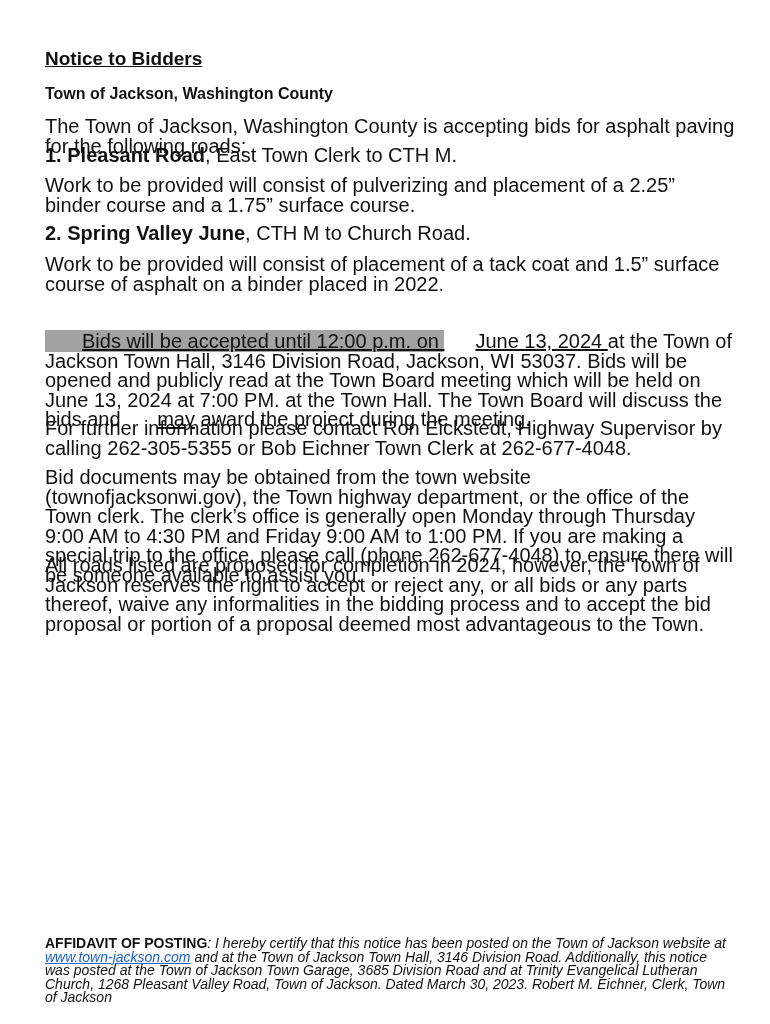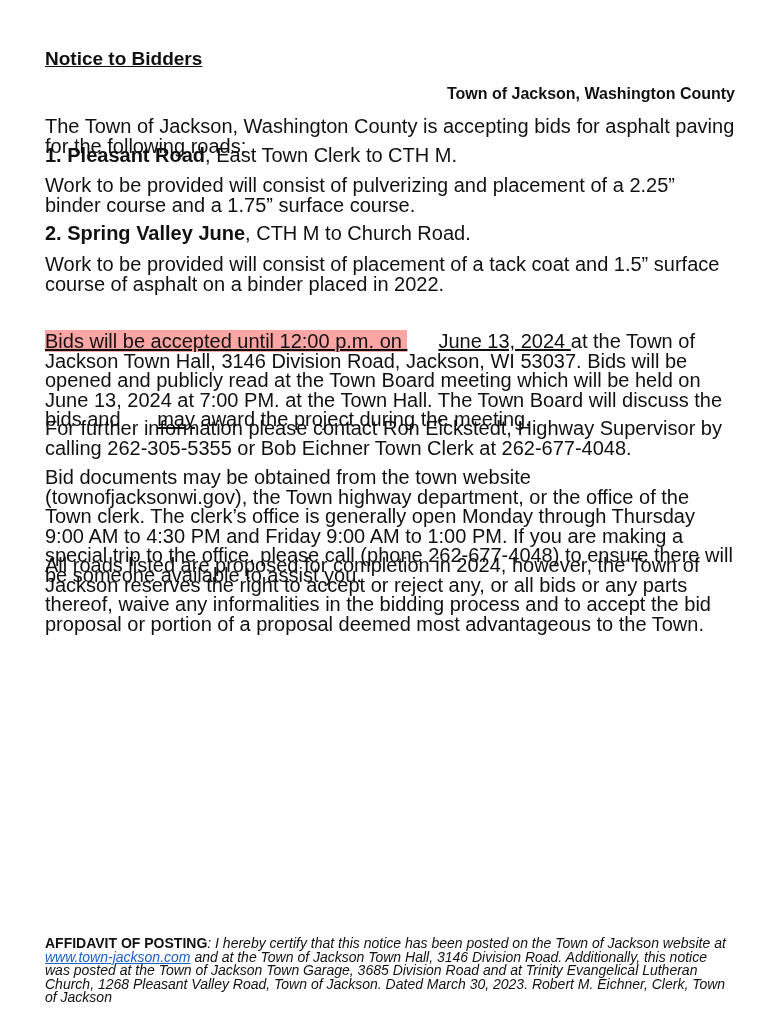--- a/index.html
+++ b/index.html
@@ -2,24 +2,24 @@
 <html><head>
 <meta charset="utf-8">
 <style>
   html, body { margin:0; padding:0; background:#ffffff; }
   body { width:770px; height:1024px; position:relative; overflow:hidden;
          font-family:"Liberation Sans", sans-serif; color:#111; }
   .page { position:absolute; left:45px; top:0; width:690px; }
   .title { position:absolute; top:48px; left:0; width:690px; text-align:left;
            font-size:19px; font-weight:bold; }
   .title span { text-decoration:underline; }
-  .subtitle { position:absolute; top:85px; left:0; width:690px; text-align:right;
+  .subtitle { position:absolute; top:85px; left:0; width:690px; text-align:left;
               font-size:16px; font-weight:bold; }
   .p { position:absolute; left:0; width:690px; font-size:20px; line-height:19.5px; }
-  .hl { background:#fca5a5; text-decoration:underline; }
+  .hl { background:#a3a3a3; text-decoration:underline;padding-left:37px; }
   .ul { text-decoration:underline;margin-left:31px; }
   .footer { position:absolute; left:0; top:937px; width:690px; font-size:14px;
             line-height:13.5px; font-style:italic; }
   .footer b { font-style:normal; }
   .link { color:#1a5fc8; text-decoration:underline; }
 </style>
 </head>
 <body>
 
 <div class="page">

